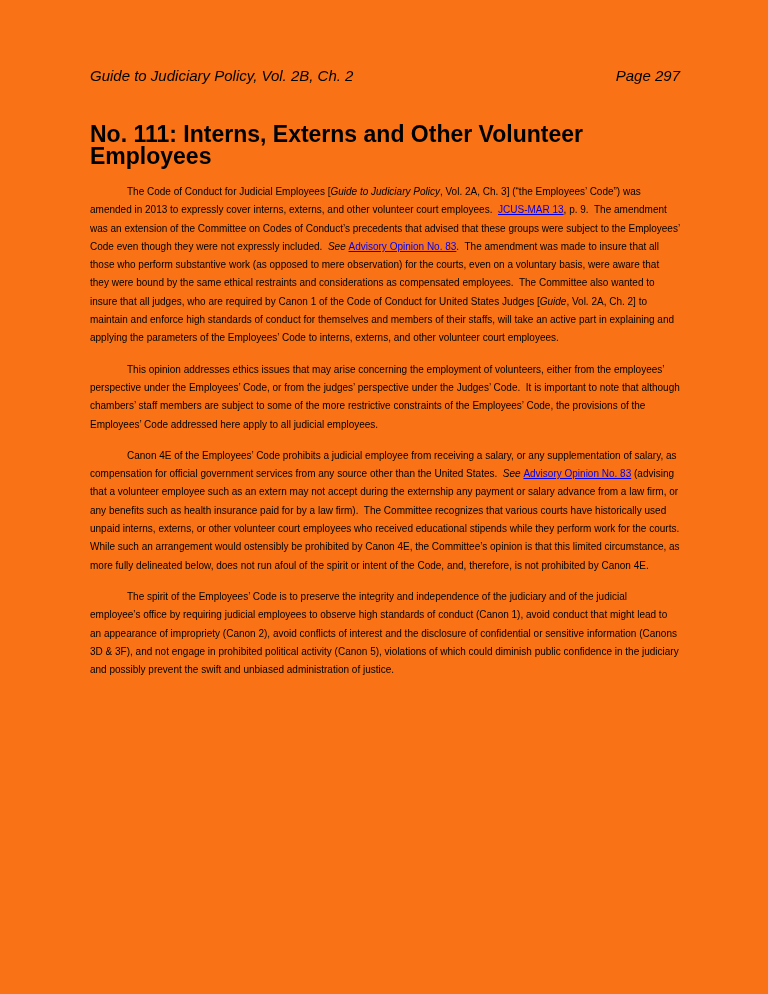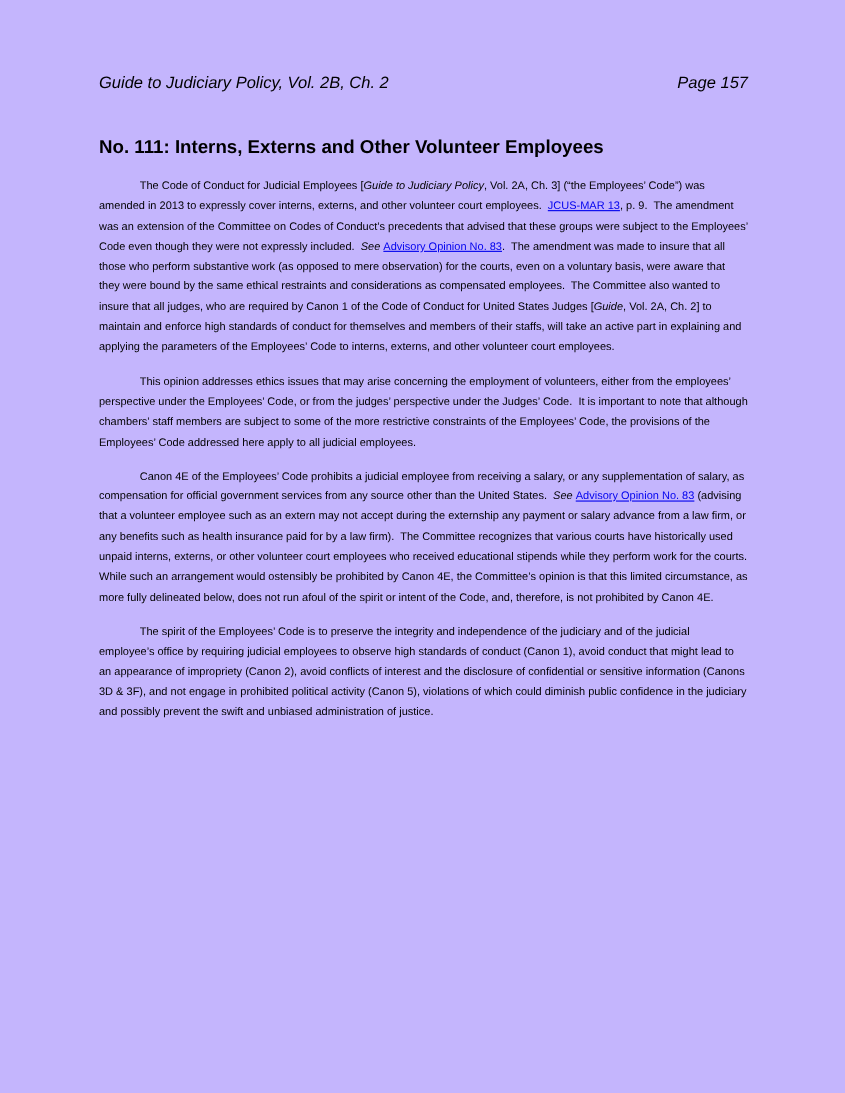--- a/index.html
+++ b/index.html
@@ -7,21 +7,21 @@
     width: 768px;
     height: 994px;
     background: #ffffff;
     color: #000000;
     font-family: "Liberation Sans", "DejaVu Sans", sans-serif;
   }
   .page {
     position: relative;
     width: 768px;
     height: 994px;
-    background: #c4b5fd;
+    background: #f97316;
     overflow: hidden;
   }
   .content {
     position: absolute;
     left: 90px;
     top: 68px;
     width: 590px;
   }
   .running-header {
     display: flex;
@@ -34,21 +34,21 @@
     margin: 39px 0 0 0;
     font-weight: bold;
   }
   .doc-title .t1 {
     display: block;
     font-size: 15px;
     line-height: 21px;
   }
   .doc-title .t2 {
     display: block;
-    font-size: 17px;
+    font-size: 23px;
     line-height: 22px;
   }
   .doc-body {
     margin-top: 16px;
     font-size: 10px;
     line-height: 18.3px;
   }
   p.para {
     margin: 0 0 13px 0;
     text-indent: 37px;
@@ -62,21 +62,21 @@
   em { font-style: italic; }
 </style>
 </head>
 <body>
 
 <div class="page">
   <div class="content">
 
     <div class="running-header">
       <span>Guide to Judiciary Policy, Vol. 2B, Ch. 2</span>
-      <span>Page 157</span>
+      <span>Page 297</span>
     </div>
 
     <h1 class="doc-title">
       <span class="t2">No. 111: Interns, Externs and Other Volunteer Employees</span>
     </h1>
 
     <div class="doc-body">
         <p class="para"><span>The Code of Conduct for Judicial Employees [</span><em>Guide to Judiciary Policy</em><span>, Vol. 2A, Ch. 3] (“the Employees’ Code”) was amended in 2013 to expressly cover interns, externs, and other volunteer court employees.  </span><a href="#">JCUS-MAR 13</a><span>, p. 9.  The amendment was an extension of the Committee on Codes of Conduct’s precedents that advised that these groups were subject to the Employees’ Code even though they were not expressly included.  </span><em>See </em><a href="#">Advisory Opinion No. 83</a><span>.  The amendment was made to insure that all those who perform substantive work (as opposed to mere observation) for the courts, even on a voluntary basis, were aware that they were bound by the same ethical restraints and considerations as compensated employees.  The Committee also wanted to insure that all judges, who are required by Canon 1 of the Code of Conduct for United States Judges [</span><em>Guide</em><span>, Vol. 2A, Ch. 2] to maintain and enforce high standards of conduct for themselves and members of their staffs, will take an active part in explaining and applying the parameters of the Employees’ Code to interns, externs, and other volunteer court employees.</span></p>
         <p class="para"><span>This opinion addresses ethics issues that may arise concerning the employment of volunteers, either from the employees’ perspective under the Employees’ Code, or from the judges’ perspective under the Judges’ Code.  It is important to note that although chambers’ staff members are subject to some of the more restrictive constraints of the Employees’ Code, the provisions of the Employees’ Code addressed here apply to all judicial employees.</span></p>
         <p class="para"><span>Canon 4E of the Employees’ Code prohibits a judicial employee from receiving a salary, or any supplementation of salary, as compensation for official government services from any source other than the United States.  </span><em>See </em><a href="#">Advisory Opinion No. 83</a><span> (advising that a volunteer employee such as an extern may not accept during the externship any payment or salary advance from a law firm, or any benefits such as health insurance paid for by a law firm).  The Committee recognizes that various courts have historically used unpaid interns, externs, or other volunteer court employees who received educational stipends while they perform work for the courts. While such an arrangement would ostensibly be prohibited by Canon 4E, the Committee’s opinion is that this limited circumstance, as more fully delineated below, does not run afoul of the spirit or intent of the Code, and, therefore, is not prohibited by Canon 4E.</span></p>

